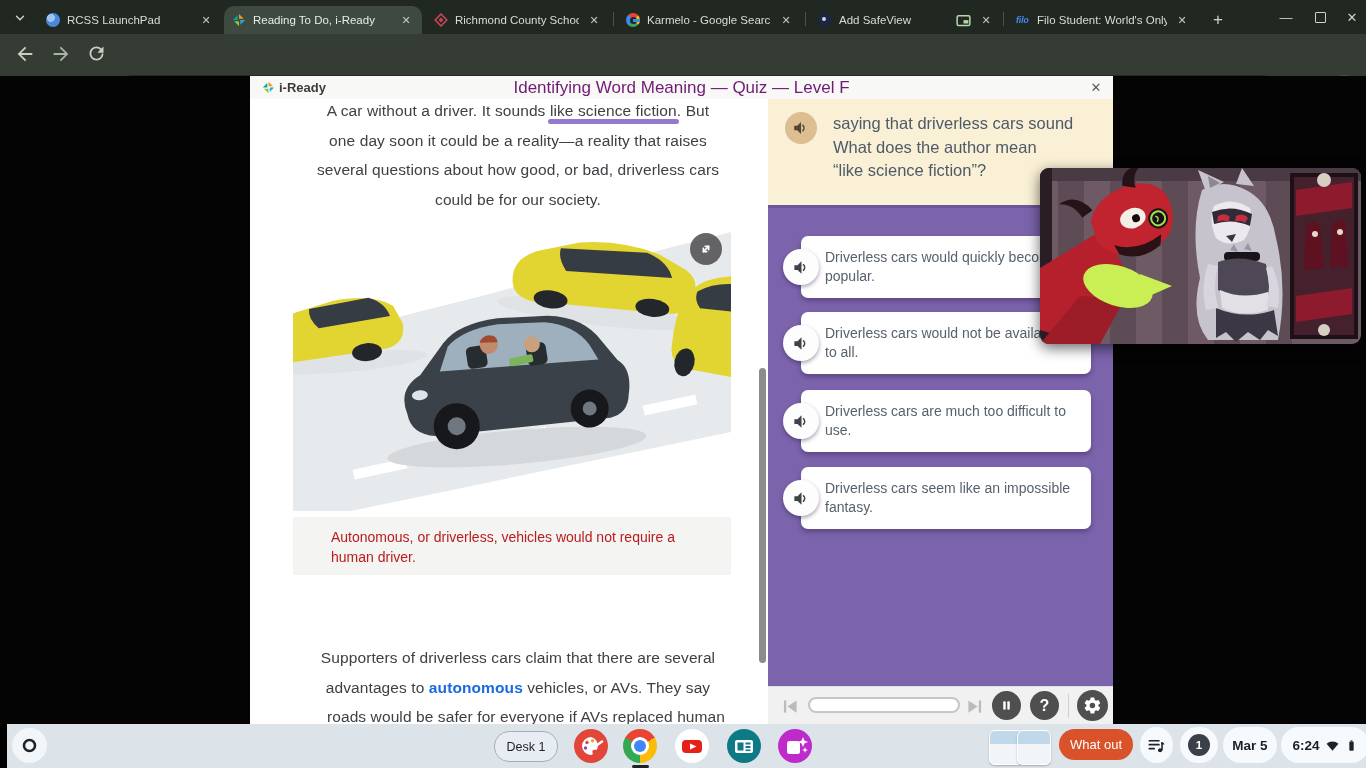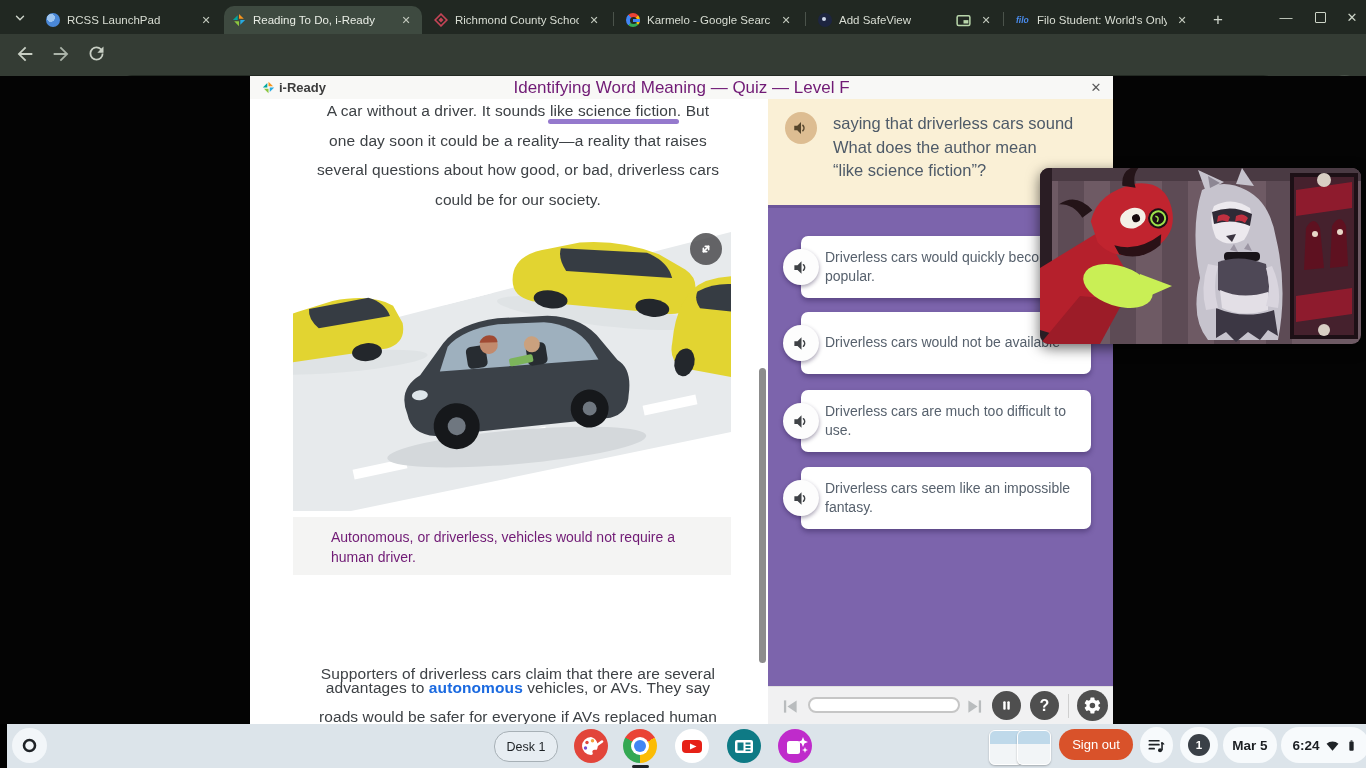--- a/index.html
+++ b/index.html
@@ -35,21 +35,21 @@
   .qhead{position:absolute;left:0;top:0;width:863px;height:23px;background:#f8f8f6;border-bottom:1px solid #e3e3e0;display:flex;align-items:center;}
   .qlogo{display:flex;align-items:center;gap:4px;margin-left:12px;font-size:13px;font-weight:bold;color:#3c3c3c;}
   .qtitle{position:absolute;left:0;right:0;text-align:center;font-size:17px;color:#701a75;}
   .qclose{position:absolute;right:8px;top:2px;width:18px;height:18px;color:#5a5a5a;font-size:13px;display:flex;align-items:center;justify-content:center;}
 
   .passage{position:absolute;left:0;top:23px;width:518px;height:625px;background:#fff;overflow:hidden;}
   .pline{position:absolute;left:43px;width:450px;font-size:15.5px;line-height:29.5px;color:#3d4145;letter-spacing:.1px;white-space:nowrap;text-align:center;}
   .uphrase{position:relative;}
   .uphrase::after{content:"";position:absolute;left:-2px;right:-2px;bottom:-5px;height:5px;border-radius:3px;background:#9579cd;}
   .blink{color:#1b6ae0;font-weight:bold;}
-  .caption{position:absolute;left:43px;top:418px;width:438px;height:58px;background:#f4f4f3;box-sizing:border-box;padding:11px 20px 0 38px;font-size:14px;line-height:19.5px;color:#701a75;}
+  .caption{position:absolute;left:43px;top:418px;width:438px;height:58px;background:#f4f4f3;box-sizing:border-box;padding:11px 20px 0 38px;font-size:14px;line-height:19.5px;color:#b91c1c;}
   .expandbtn{position:absolute;left:440px;top:134px;width:32px;height:32px;border-radius:50%;background:rgba(70,70,72,.82);display:flex;align-items:center;justify-content:center;}
   .scrollthumb{position:absolute;left:509px;top:269px;width:7px;height:295px;border-radius:3.5px;background:#8c8c8c;}
 
   .panel{position:absolute;left:518px;top:23px;width:345px;height:587px;background:#7c64ac;}
   .qbox{position:absolute;left:0;top:0;width:345px;height:106px;background:#faf0d6;box-shadow:0 3px 0 rgba(60,40,100,.25);}
   .qspk{position:absolute;left:17px;top:13px;width:32px;height:32px;border-radius:50%;background:#ddbd92;display:flex;align-items:center;justify-content:center;}
   .qtext{position:absolute;left:65px;top:13px;width:270px;font-size:16.5px;line-height:23.5px;color:#4e5a68;}
   .card{position:absolute;left:33px;width:290px;height:62px;background:#fff;border-radius:7px;box-shadow:0 3px 5px rgba(30,15,60,.35);display:flex;flex-direction:column;justify-content:center;padding-left:24px;box-sizing:border-box;}
   .card .al{font-size:14px;line-height:19.5px;color:#57616d;white-space:nowrap;overflow:hidden;}
   .aspk{position:absolute;left:15px;width:36px;height:36px;border-radius:50%;background:#fdfdfd;box-shadow:0 2px 4px rgba(30,15,60,.4);display:flex;align-items:center;justify-content:center;}
@@ -265,23 +265,23 @@
               <polyline points="11,8.5 15.5,8.5 15.5,13"></polyline>
               <polyline points="8.5,11 8.5,15.5 13,15.5"></polyline>
             </svg>
         </div>
 
         <div class="caption">
           <div>Autonomous, or driverless, vehicles would not require a</div>
           <div>human driver.</div>
         </div>
 
-        <div class="pline" style="top:544px;margin-top:16px;">Supporters of driverless cars claim that there are several</div>
+        <div class="pline" style="top:544px;">Supporters of driverless cars claim that there are several</div>
         <div class="pline" style="top:573.5px;"><span>advantages to </span><span class="blink">autonomous</span><span> vehicles, or AVs. They say</span></div>
-        <div class="pline" style="top:603px;">roads would be safer for everyone if AVs replaced human</div>
+        <div class="pline" style="top:603px;margin-left:8px;">roads would be safer for everyone if AVs replaced human</div>
 
         <div class="scrollthumb"></div>
       </div>
 
       <div class="panel">
         <div class="qbox">
           <div class="qspk">
             <svg width="18" height="18" viewBox="0 0 24 24">
                 <path d="M3 9v6h4l5 5V4L7 9H3z" fill="#55452c"></path>
                 <path d="M14.5 8.5a5 5 0 010 7" fill="none" stroke="#55452c" stroke-width="2" stroke-linecap="round"></path>
@@ -300,20 +300,21 @@
         </div>
         <div class="aspk" style="top:150px;">
           <svg width="19" height="19" viewBox="0 0 24 24">
               <path d="M3 9v6h4l5 5V4L7 9H3z" fill="#3f4246"></path>
               <path d="M14.5 8.5a5 5 0 010 7" fill="none" stroke="#3f4246" stroke-width="2" stroke-linecap="round"></path>
             </svg>
         </div>
 
         <div class="card" style="top:213px;">
           <div class="al">Driverless cars would not be available</div>
+          <div class="al">to all.</div>
         </div>
         <div class="aspk" style="top:226px;">
           <svg width="19" height="19" viewBox="0 0 24 24">
               <path d="M3 9v6h4l5 5V4L7 9H3z" fill="#3f4246"></path>
               <path d="M14.5 8.5a5 5 0 010 7" fill="none" stroke="#3f4246" stroke-width="2" stroke-linecap="round"></path>
             </svg>
         </div>
 
         <div class="card" style="top:291px;">
           <div class="al">Driverless cars are much too difficult to</div>
@@ -487,21 +488,21 @@
         <polygon points="27,18 27.8,20.2 30,21 27.8,21.8 27,24 26.2,21.8 24,21 26.2,20.2" fill="#fff"></polygon>
       </svg>
     </div>
 
     <div class="thumbwrap">
       <span class="thumb" style="left:0;top:0;"></span>
       <span class="thumb" style="left:28px;top:0;"></span>
     </div>
 
     <div class="signout" style="font-weight:normal;">
-        <span>Sign out</span>
+        <span>What out</span>
       </div>
 
     <div class="statuspill" style="left:1133px;width:33px;border-radius:50%;">
       <svg width="19" height="19" viewBox="0 0 24 24">
         <g stroke="#1f2327" stroke-width="2.2" stroke-linecap="round">
             <line x1="3" y1="6" x2="15" y2="6"></line>
             <line x1="3" y1="11" x2="15" y2="11"></line>
             <line x1="3" y1="16" x2="9" y2="16"></line>
           </g>
         <circle cx="16.5" cy="18" r="2.6" fill="#1f2327"></circle>

